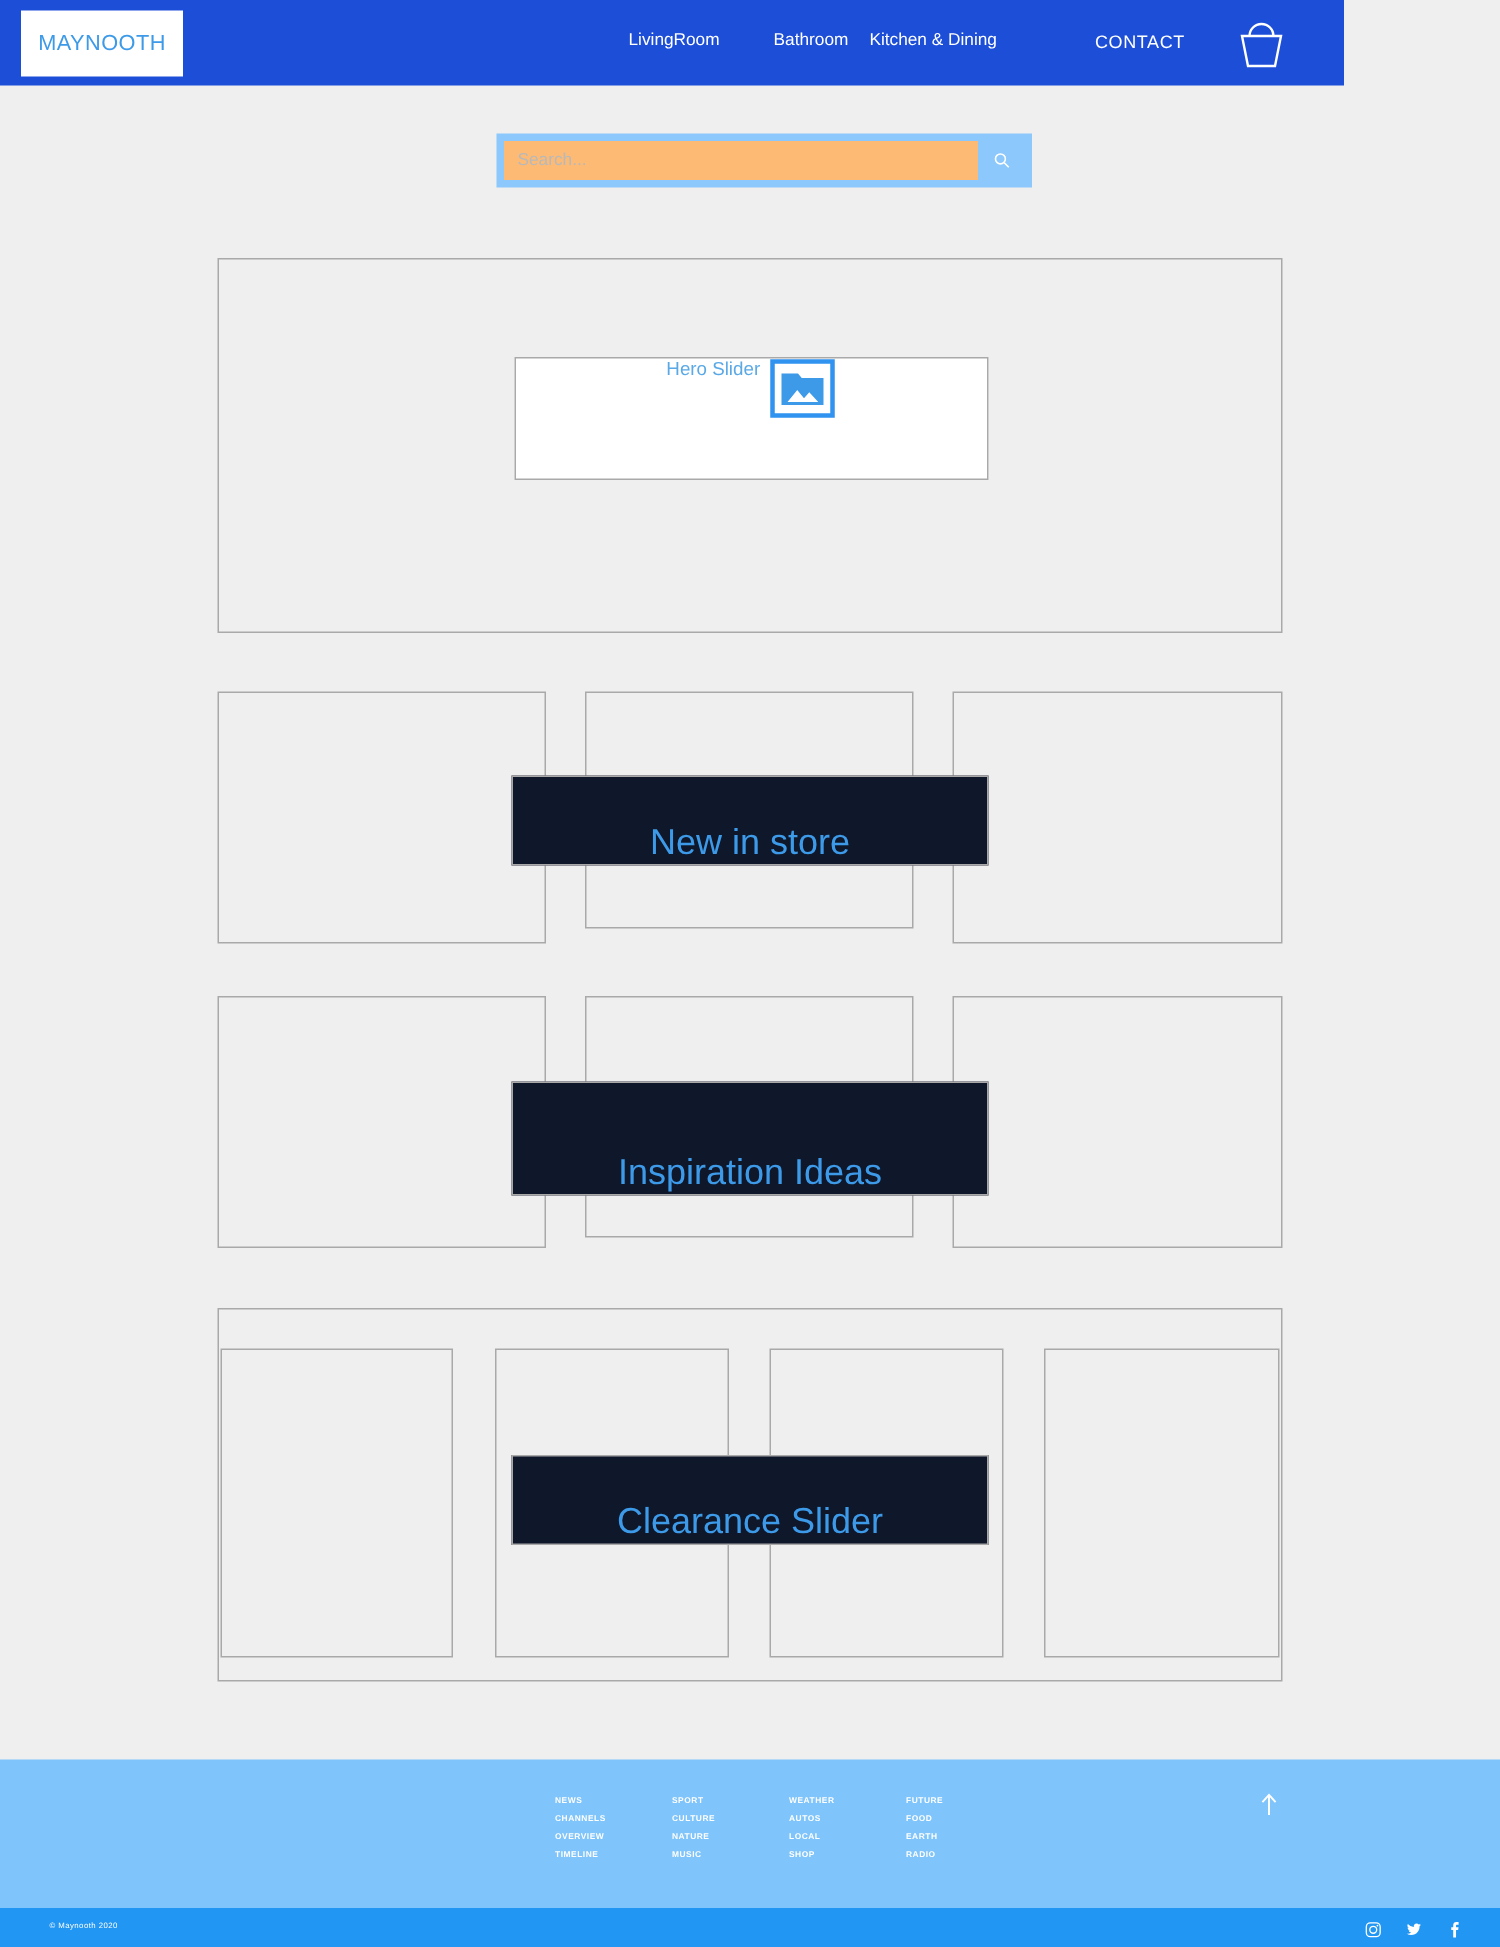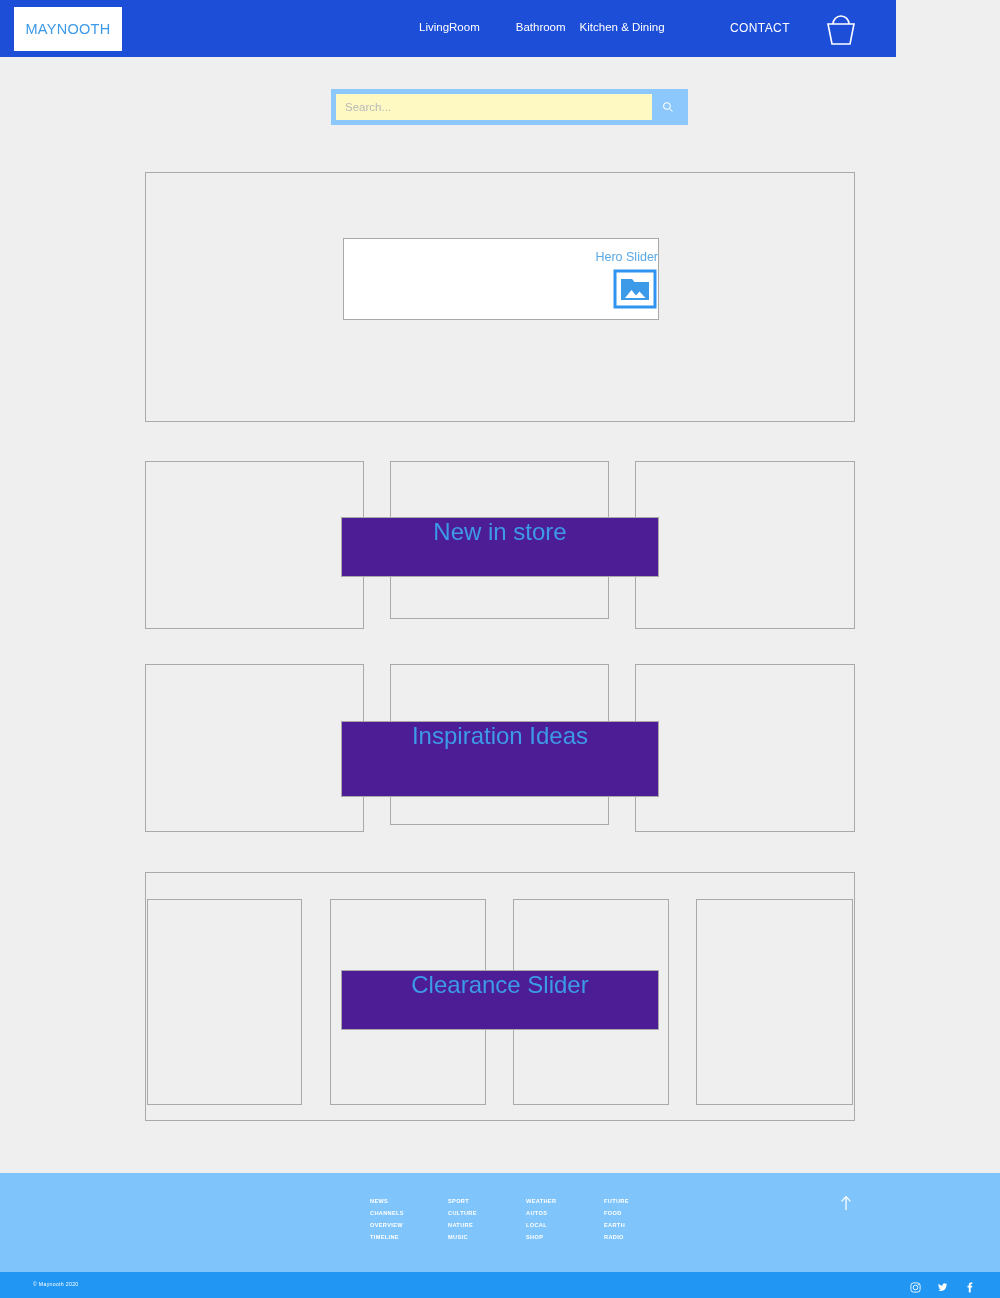--- a/index.html
+++ b/index.html
@@ -84,21 +84,21 @@
     background: #8cc8fb;
     padding: 5px;
     display: flex;
     align-items: center;
   }
   .search-input {
     flex: 1;
     height: 26px;
     border: none;
     outline: none;
-    background: #fef9c3;
+    background: #fdba74;
     padding: 0 9px;
     font-size: 11.5px;
     color: #555;
     font-family: "Liberation Sans", sans-serif;
   }
   .search-input::placeholder { color: #b9b9b9; }
   .search-btn {
     width: 31px;
     height: 26px;
     background: #8cc8fb;
@@ -107,24 +107,24 @@
     align-items: center;
     justify-content: center;
     cursor: pointer;
   }
 
   
   .wf { border: 1px solid #a9a9a9; background: #efefef; }
 
   .label-plate {
     position: absolute;
-    background: #4c1d95;
+    background: #0f172a;
     border: 1px solid #a9a9a9;
     display: flex;
-    align-items: flex-start;
+    align-items: flex-end;
     justify-content: center;
     z-index: 5;
   }
   .label-plate .lbl {
     color: #3d9ae8;
     font-size: 24px;
     font-weight: 400;
     white-space: nowrap;
   }
 
@@ -138,22 +138,22 @@
   }
   .hero-inner {
     position: absolute;
     left: 197px;
     top: 65px;
     width: 316px;
     height: 82px;
     background: #ffffff;
     border: 1px solid #a9a9a9;
     display: flex;
-    flex-direction: column;
-    align-items: flex-end;
+    flex-direction: row;
+    align-items: flex-start;
     justify-content: center;
     gap: 5px;
   }
   .hero-title {
     color: #5aa9e6;
     font-size: 12.5px;
   }
   .hero-img-icon { width: 46px; height: 40px; }
 
   

